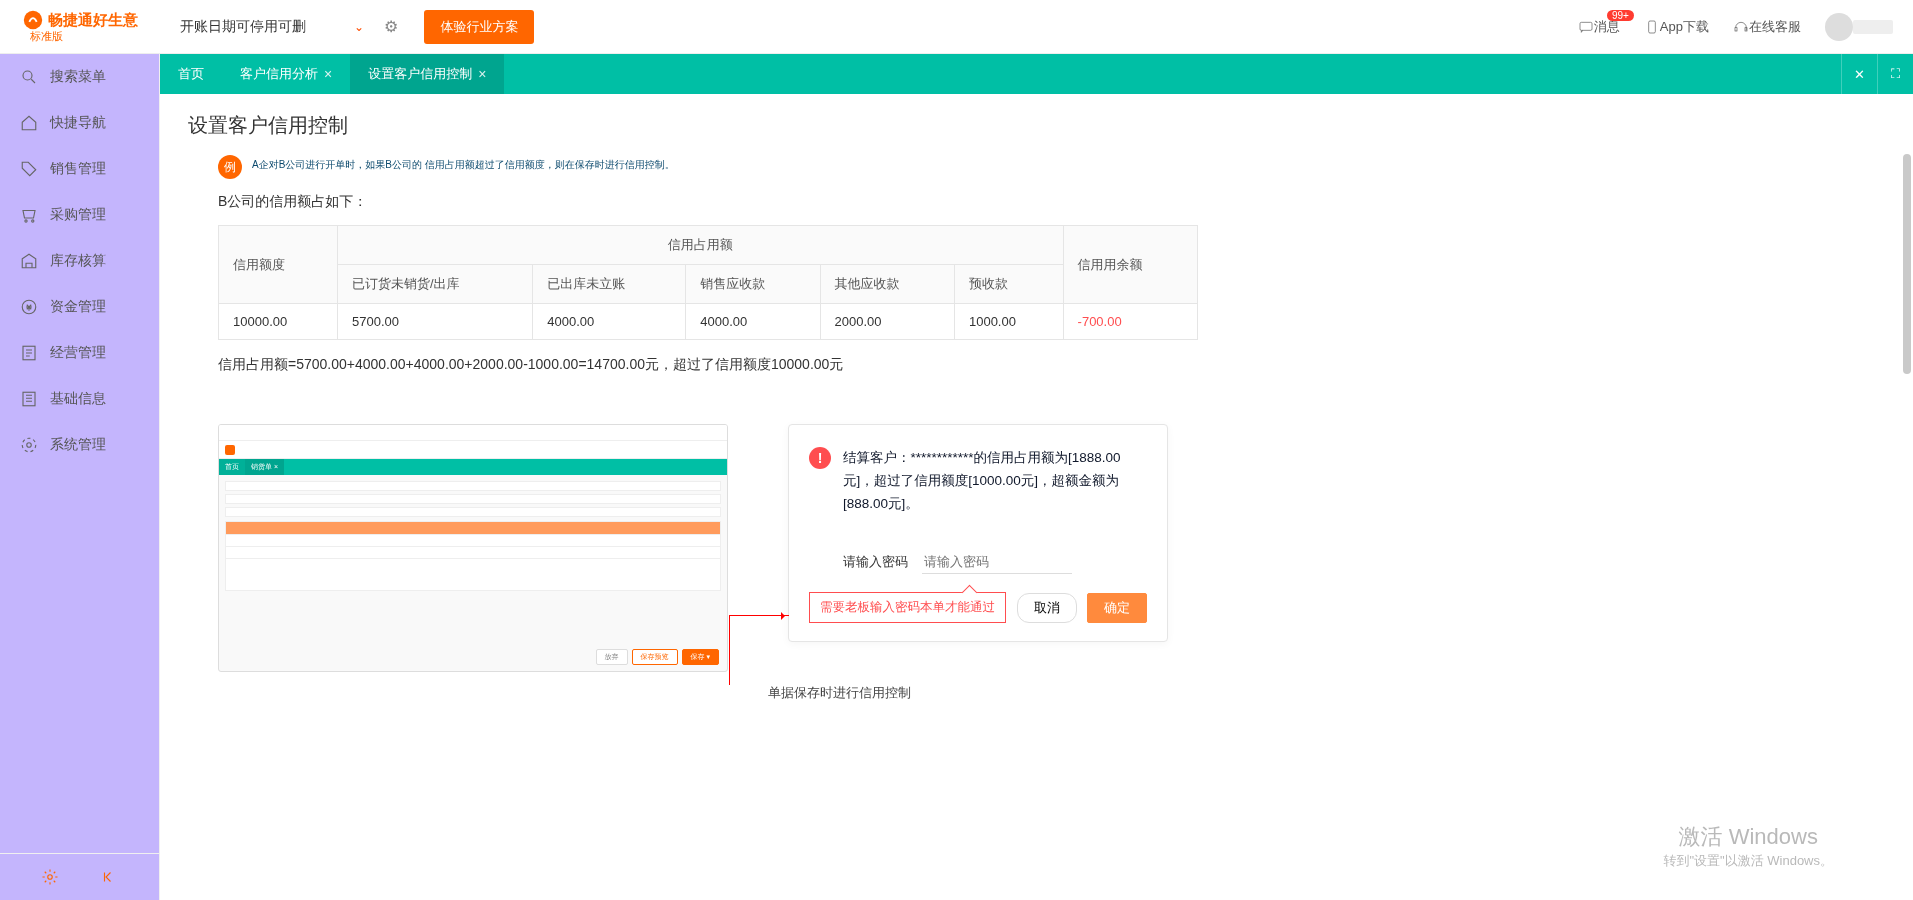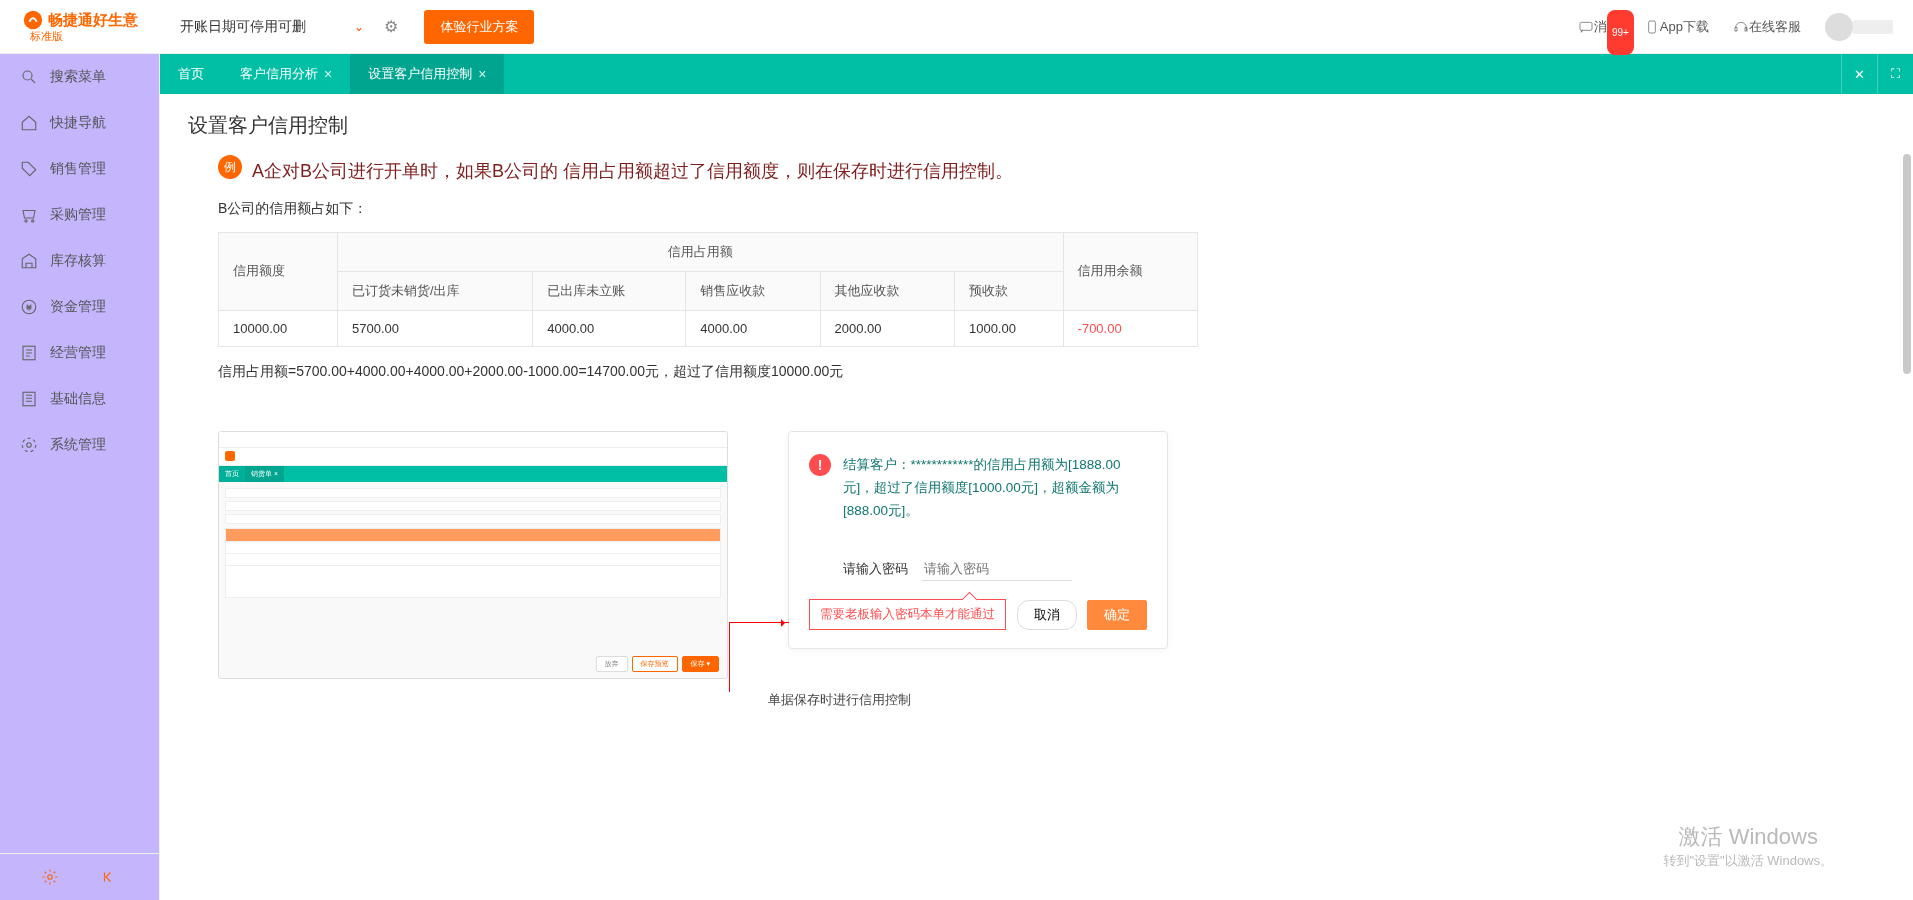--- a/index.html
+++ b/index.html
@@ -13,21 +13,21 @@
 .brand-logo svg { width: 22px; height: 22px; }
 .brand-sub { font-size: 11px; color: #ff6600; margin-top: -2px; align-self: flex-start; margin-left: 30px;}
 .topbar-left { display: flex; align-items: center; gap: 10px; margin-left: 20px; }
 .date-sel { display: flex; align-items: center; gap: 48px; font-size: 14px; color: #333; cursor: pointer; }
 .chev-down { color: #ff4d00; font-size: 12px; }
 .gear { color: #888; font-size: 16px; margin-left: 10px; }
 .orange-btn { background: #ff6600; color: #fff; border: none; padding: 8px 16px; border-radius: 3px; font-size: 13px; margin-left: 16px; cursor: pointer; }
 .topbar-right { margin-left: auto; display: flex; align-items: center; gap: 24px; color: #555; font-size: 13px; }
 .tb-item { display: flex; align-items: center; cursor: pointer; position: relative; }
 .tb-item svg { width: 16px; height: 16px; }
-.badge { position: absolute; top: -8px; right: -14px; background: #ff3b30; color: #fff; font-size: 10px; padding: 17px 5px; border-radius: 8px; }
+.badge { position: absolute; top: -8px; right: -14px; background: #ff3b30; color: #fff; font-size: 10px; padding: 0 5px; border-radius: 8px; }
 .avatar { width: 28px; height: 28px; border-radius: 50%; background: #ddd; }
 .avatar-name { width: 40px; height: 14px; background: #eee; border-radius: 2px; }
 
 
 .body { display: flex; flex: 1; min-height: 0; }
 .sidebar { width: 160px; background: #c4b5fd; border-right: 1px solid #f0f0f0; display: flex; flex-direction: column; }
 .side-items { flex: 1; }
 .side-item { display: flex; align-items: center; gap: 12px; padding: 14px 20px; color: #555; cursor: pointer; font-size: 14px; }
 .side-item svg { width: 18px; height: 18px; stroke: #666; fill: none; stroke-width: 1.5; }
 .side-footer { display: flex; align-items: center; justify-content: space-around; padding: 14px 20px; border-top: 1px solid #f0f0f0; }
@@ -40,21 +40,21 @@
 .tab.active { background: #00a58f; }
 .tab-close { font-size: 14px; opacity: .85; }
 .tabs-actions { margin-left: auto; display: flex; align-items: center; }
 .tabs-actions .tbtn { width: 36px; display: flex; align-items: center; justify-content: center; cursor: pointer; border-left: 1px solid rgba(255,255,255,.25); height: 100%; }
 
 .page { flex: 1; overflow: auto; padding: 18px 28px 40px; position: relative; }
 .page-title { font-size: 20px; font-weight: 500; color: #333; margin-bottom: 18px; }
 .content { padding: 0 30px; }
 .example-row { display: flex; gap: 10px; align-items: flex-start; margin-bottom: 14px; }
 .example-badge { width: 24px; height: 24px; background: #ff6600; color: #fff; border-radius: 50%; display: flex; align-items: center; justify-content: center; font-size: 12px; flex-shrink: 0; margin-top: -2px; }
-.example-text { font-size: 18px; color: #7f1d1d; line-height: 1.6; }
+.example-text { font-size: 10px; color: #0c4a6e; line-height: 1.6; }
 .sub-text { font-size: 14px; color: #333; margin-bottom: 14px; margin-left: 0; }
 
 .credit-table { width: 980px; border: 1px solid #e5e5e5; border-collapse: collapse; font-size: 13px; margin-bottom: 16px; }
 .credit-table th, .credit-table td { border: 1px solid #e5e5e5; padding: 10px 14px; text-align: left; }
 .credit-table th { font-weight: 400; background: #fafafa; color: #555; }
 .red { color: #ff4d4f; }
 .formula { font-size: 14px; color: #333; margin-bottom: 50px; }
 
 
 .illus-row { display: flex; gap: 60px; align-items: flex-start; position: relative; }
@@ -72,21 +72,21 @@
 .fs-grid-row { height: 12px; border-top: 1px solid #eee; }
 .fs-footer { position: absolute; bottom: 6px; right: 8px; display: flex; gap: 4px; }
 .fs-btn { padding: 2px 8px; font-size: 7px; border: 1px solid #ddd; background: #fff; border-radius: 2px; color: #888; }
 .fs-btn.orange-b { border-color: #ff6600; color: #ff6600; }
 .fs-btn.orange-f { border-color: #ff6600; background: #ff6600; color: #fff; }
 .fs-caption { position: absolute; top: 260px; left: 550px; font-size: 13px; color: #444; }
 
 .dialog { width: 380px; border: 1px solid #e5e5e5; border-radius: 4px; padding: 22px 20px 18px; background: #fff; position: relative; box-shadow: 0 2px 8px rgba(0,0,0,.04); }
 .dialog-row1 { display: flex; gap: 12px; align-items: flex-start; }
 .warn-icon { width: 22px; height: 22px; background: #ff4d4f; border-radius: 50%; color: #fff; display: flex; align-items: center; justify-content: center; font-weight: bold; font-size: 14px; flex-shrink: 0; }
-.dialog-msg { font-size: 13.5px; color: #0f766e; line-height: 1.7; }
+.dialog-msg { font-size: 13.5px; color: #0f172a; line-height: 1.7; }
 .pwd-row { display: flex; align-items: center; gap: 14px; margin-top: 34px; margin-left: 34px; }
 .pwd-label { font-size: 13px; }
 .pwd-input { border: none; border-bottom: 1px solid #ddd; padding: 4px 2px; font-size: 13px; width: 150px; outline: none; color: #999; }
 .dialog-note { border: 1px solid #ff4d4f; color: #ff4d4f; font-size: 12.5px; padding: 6px 10px; margin-top: 18px; display: inline-block; position: relative; }
 .dialog-note:after { content: ""; position: absolute; top: -6px; right: 30px; width: 10px; height: 10px; border-top: 1px solid #ff4d4f; border-right: 1px solid #ff4d4f; background: #fff; transform: rotate(-45deg); }
 .dialog-btns { display: flex; gap: 10px; justify-content: flex-end; margin-top: -30px; }
 .btn-plain { background: #fff; border: 1px solid #ddd; padding: 5px 16px; font-size: 13px; border-radius: 12px; cursor: pointer; }
 .btn-primary { background: #ff8a3d; border: 1px solid #ff8a3d; color: #fff; padding: 5px 16px; font-size: 13px; border-radius: 2px; cursor: pointer; }
 .connector { position: absolute; top: 190px; left: -60px; width: 60px; border-top: 1px solid #ff0000; }
 .connector:before { content: ""; position: absolute; right: 0; top: -4px; border: 4px solid transparent; border-left-color: #ff0000; }

